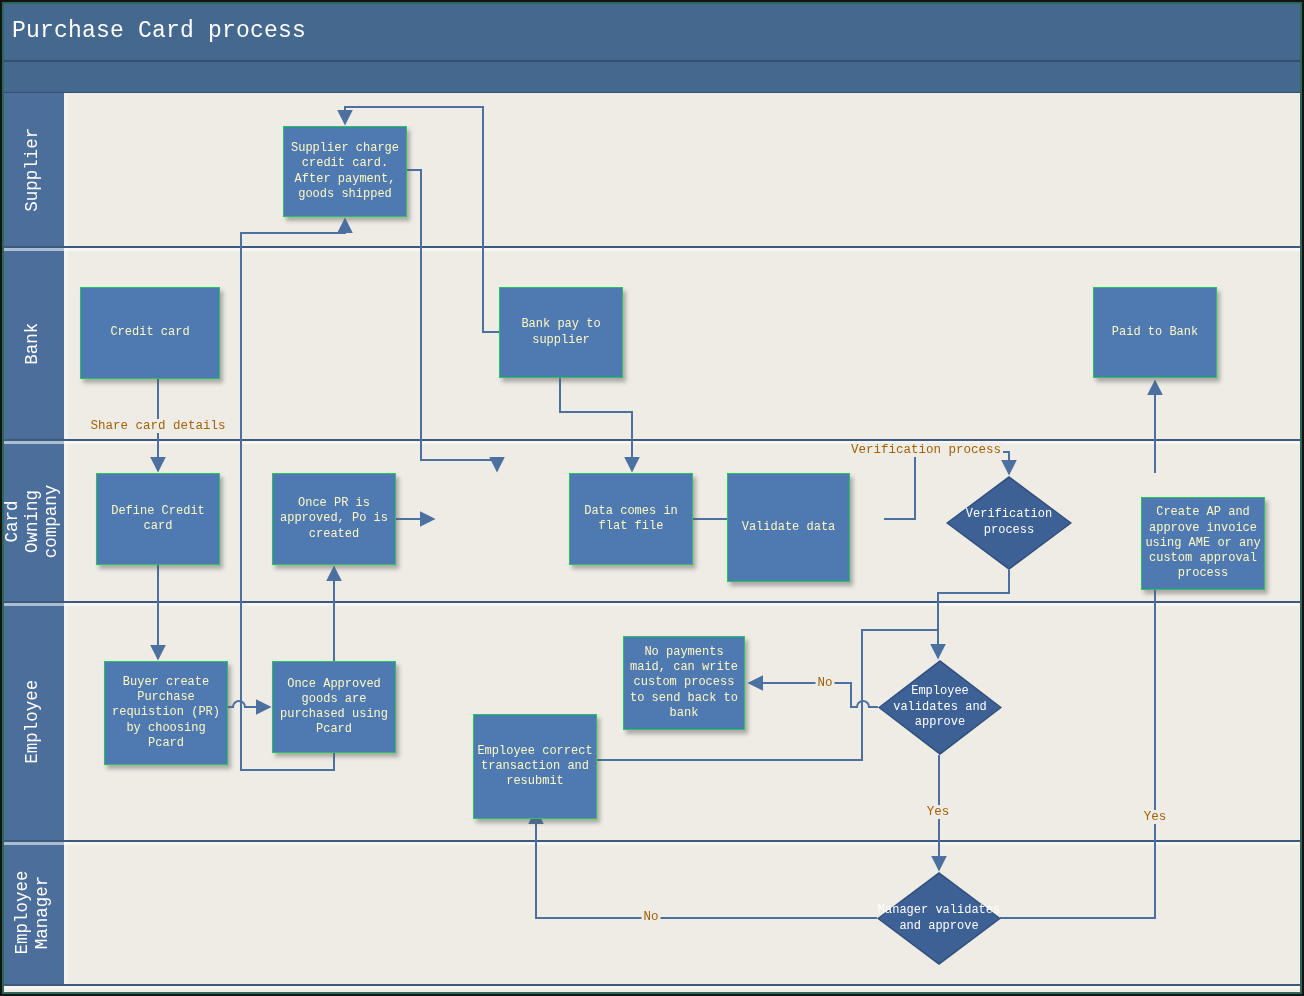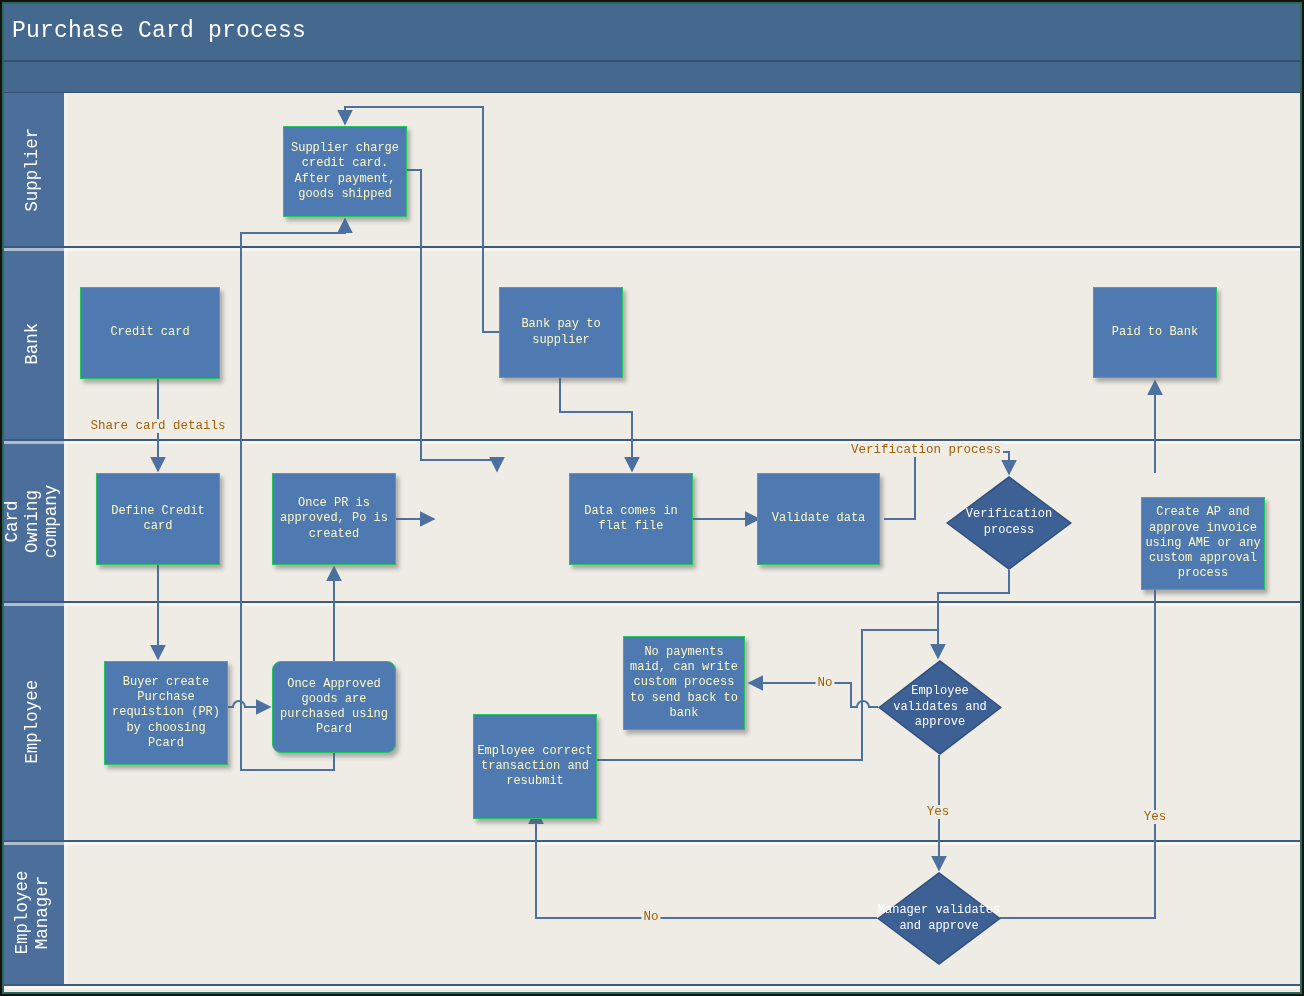--- a/index.html
+++ b/index.html
@@ -104,25 +104,25 @@
 
   <div class="node" style="left:283px;top:126px;width:124px;height:91px;">Supplier charge credit card. After payment, goods shipped</div>
 
   <div class="node" style="left:80px;top:287px;width:140px;height:92px;">Credit card</div>
   <div class="node" style="left:499px;top:287px;width:124px;height:91px;">Bank pay to supplier</div>
   <div class="node" style="left:1093px;top:287px;width:124px;height:91px;text-align:right;">Paid to Bank</div>
 
   <div class="node" style="left:96px;top:473px;width:124px;height:92px;">Define Credit card</div>
   <div class="node" style="left:272px;top:473px;width:124px;height:92px;">Once PR is approved, Po is created</div>
   <div class="node" style="left:569px;top:473px;width:124px;height:92px;">Data comes in flat file</div>
-  <div class="node" style="left:757px;top:473px;width:123px;height:92px;">Validate data</div>
+  <div class="node" style="left:727px;top:473px;width:123px;height:109px;">Validate data</div>
   <div class="node" style="left:1093px;top:497px;width:124px;height:93px;margin-left:48px;">Create AP and approve invoice using AME or any custom approval process</div>
 
   <div class="node" style="left:104px;top:661px;width:124px;height:104px;">Buyer create Purchase requistion (PR) by choosing Pcard</div>
-  <div class="node" style="left:272px;top:661px;width:124px;height:92px;border-radius:9px;">Once Approved goods are purchased using Pcard</div>
+  <div class="node" style="left:272px;top:661px;width:124px;height:92px;">Once Approved goods are purchased using Pcard</div>
   <div class="node" style="left:623px;top:636px;width:122px;height:94px;">No payments maid, can write custom process to send back to bank</div>
   <div class="node" style="left:473px;top:714px;width:124px;height:105px;">Employee correct transaction and resubmit</div>
 
   <div class="diamond" style="left:946px;top:476px;width:126px;height:94px;">
     <div class="d-shape"></div>
     <div class="d-label">Verification process</div>
   </div>
   <div class="diamond" style="left:878px;top:660px;width:124px;height:95px;">
     <div class="d-shape"></div>
     <div class="d-label">Employee validates and approve</div>

